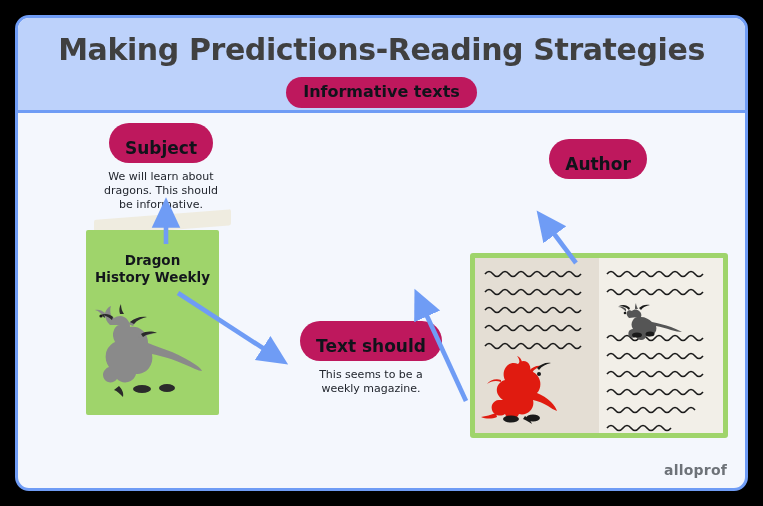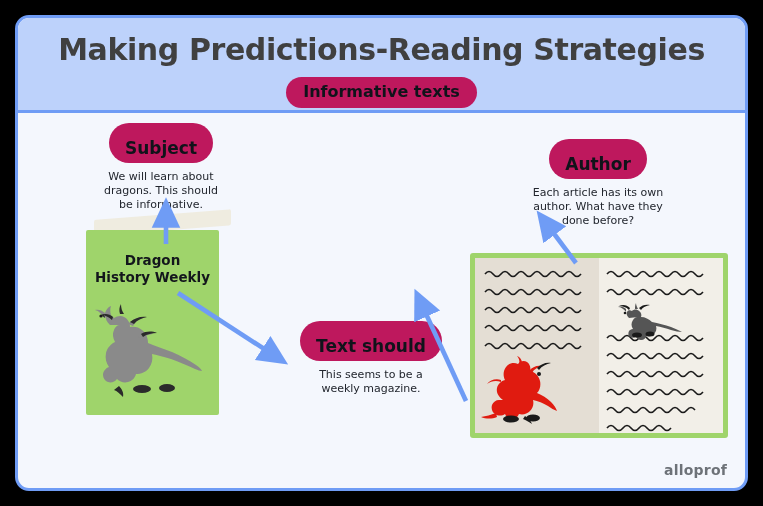--- a/index.html
+++ b/index.html
@@ -185,23 +185,20 @@
 
 
     <div class="block" id="block-texttypes">
       <span class="pill block-pill">Text should</span>
       <div class="block-text">This seems to be a
 weekly magazine.</div>
     </div>
 
     <div class="block" id="block-author">
       <span class="pill block-pill">Author</span>
-      <div class="block-text">Each article has its own
-author. What have they
-done before?</div>
     </div>
 
     <div id="magazine">
       <div id="mag-pages"></div>
       <div id="mag-cover">
         <div id="mag-title">Dragon
 History Weekly</div>
         <svg width="133" height="110" viewBox="0 0 133 110" style="position:absolute;left:0;top:72px;">
           <g fill="#8a8a8a">
             <path d="M24 23c-3-3-5-6-4-9 2-2 6-1 8 2 3-2 7-3 10-1 4 2 6 6 6 10

